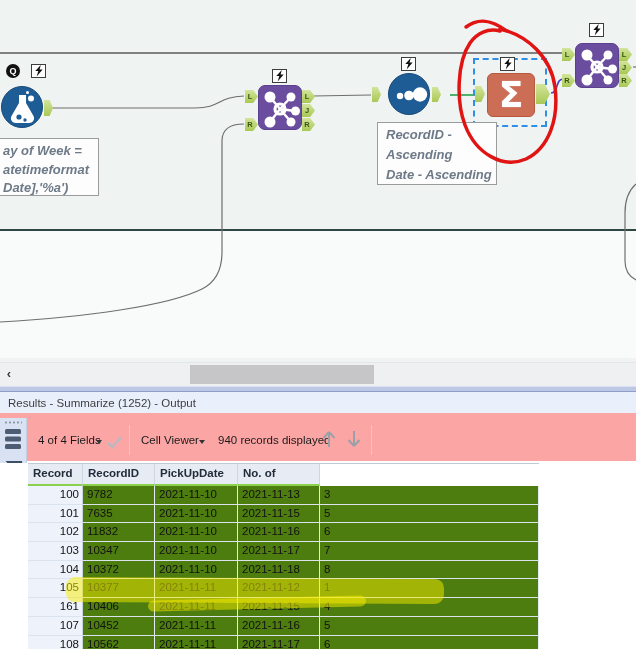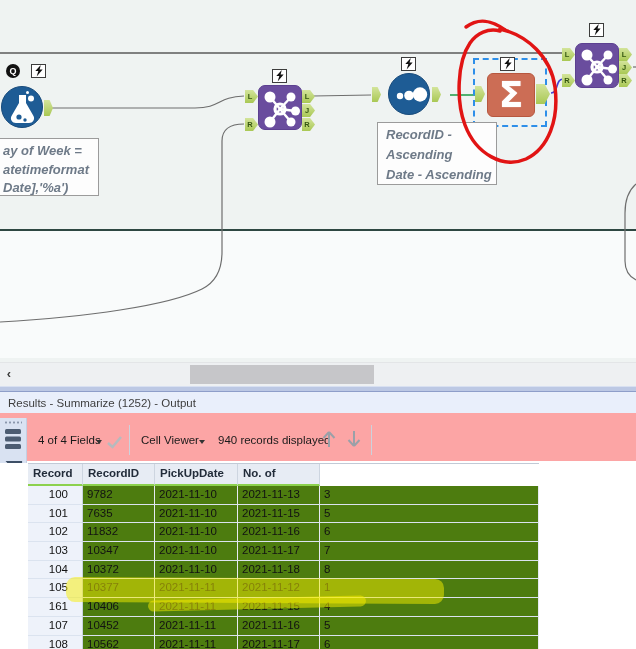--- a/index.html
+++ b/index.html
@@ -70,21 +70,21 @@
 
   
   #results-table-area{position:absolute;left:0;top:463px;width:636px;height:217px;background:#fff;}
   #grid{position:absolute;left:28px;top:0;width:511px;border-top:1px solid #c2cad6;}
   .grid-row{display:grid;grid-template-columns:55px 72px 83px 82px 219px;}
   .hdr-cell{height:22px;background:#e7ecf4;border-right:1px solid #cdd5e0;border-bottom:2px solid #8cd14d;
       font-size:11.5px;font-weight:bold;color:#222c3a;line-height:19px;padding-left:5px;}
   .body-row{height:18.7px;}
   .cell{border-right:1px solid #e6eaf2;border-bottom:1px solid #dbe3ef;font-size:11.5px;color:#121212;
       line-height:17.5px;padding-left:4px;overflow:hidden;white-space:nowrap;background:#4d7c0f;}
-  .cell.recnum{background:#eef2fa;border-right:1px solid #c9d3e0;text-align:right;padding-right:14px;padding-left:0;}
+  .cell.recnum{background:#eef2fa;border-right:1px solid #c9d3e0;text-align:right;padding-right:3px;padding-left:0;}
   .hl{position:absolute;pointer-events:none;background:rgba(247,238,0,0.5);}
   #hl-main{left:66px;top:115px;width:378px;height:25px;border-radius:9px;transform:rotate(0.3deg);}
   #hl-tail{left:148px;top:135px;width:218px;height:11px;border-radius:6px;transform:rotate(-1.4deg);}
 </style>
 </head>
 <body>
 
 <div id="canvas">
   <div id="canvas-lower"></div>
   <div id="canvas-divider"></div>

